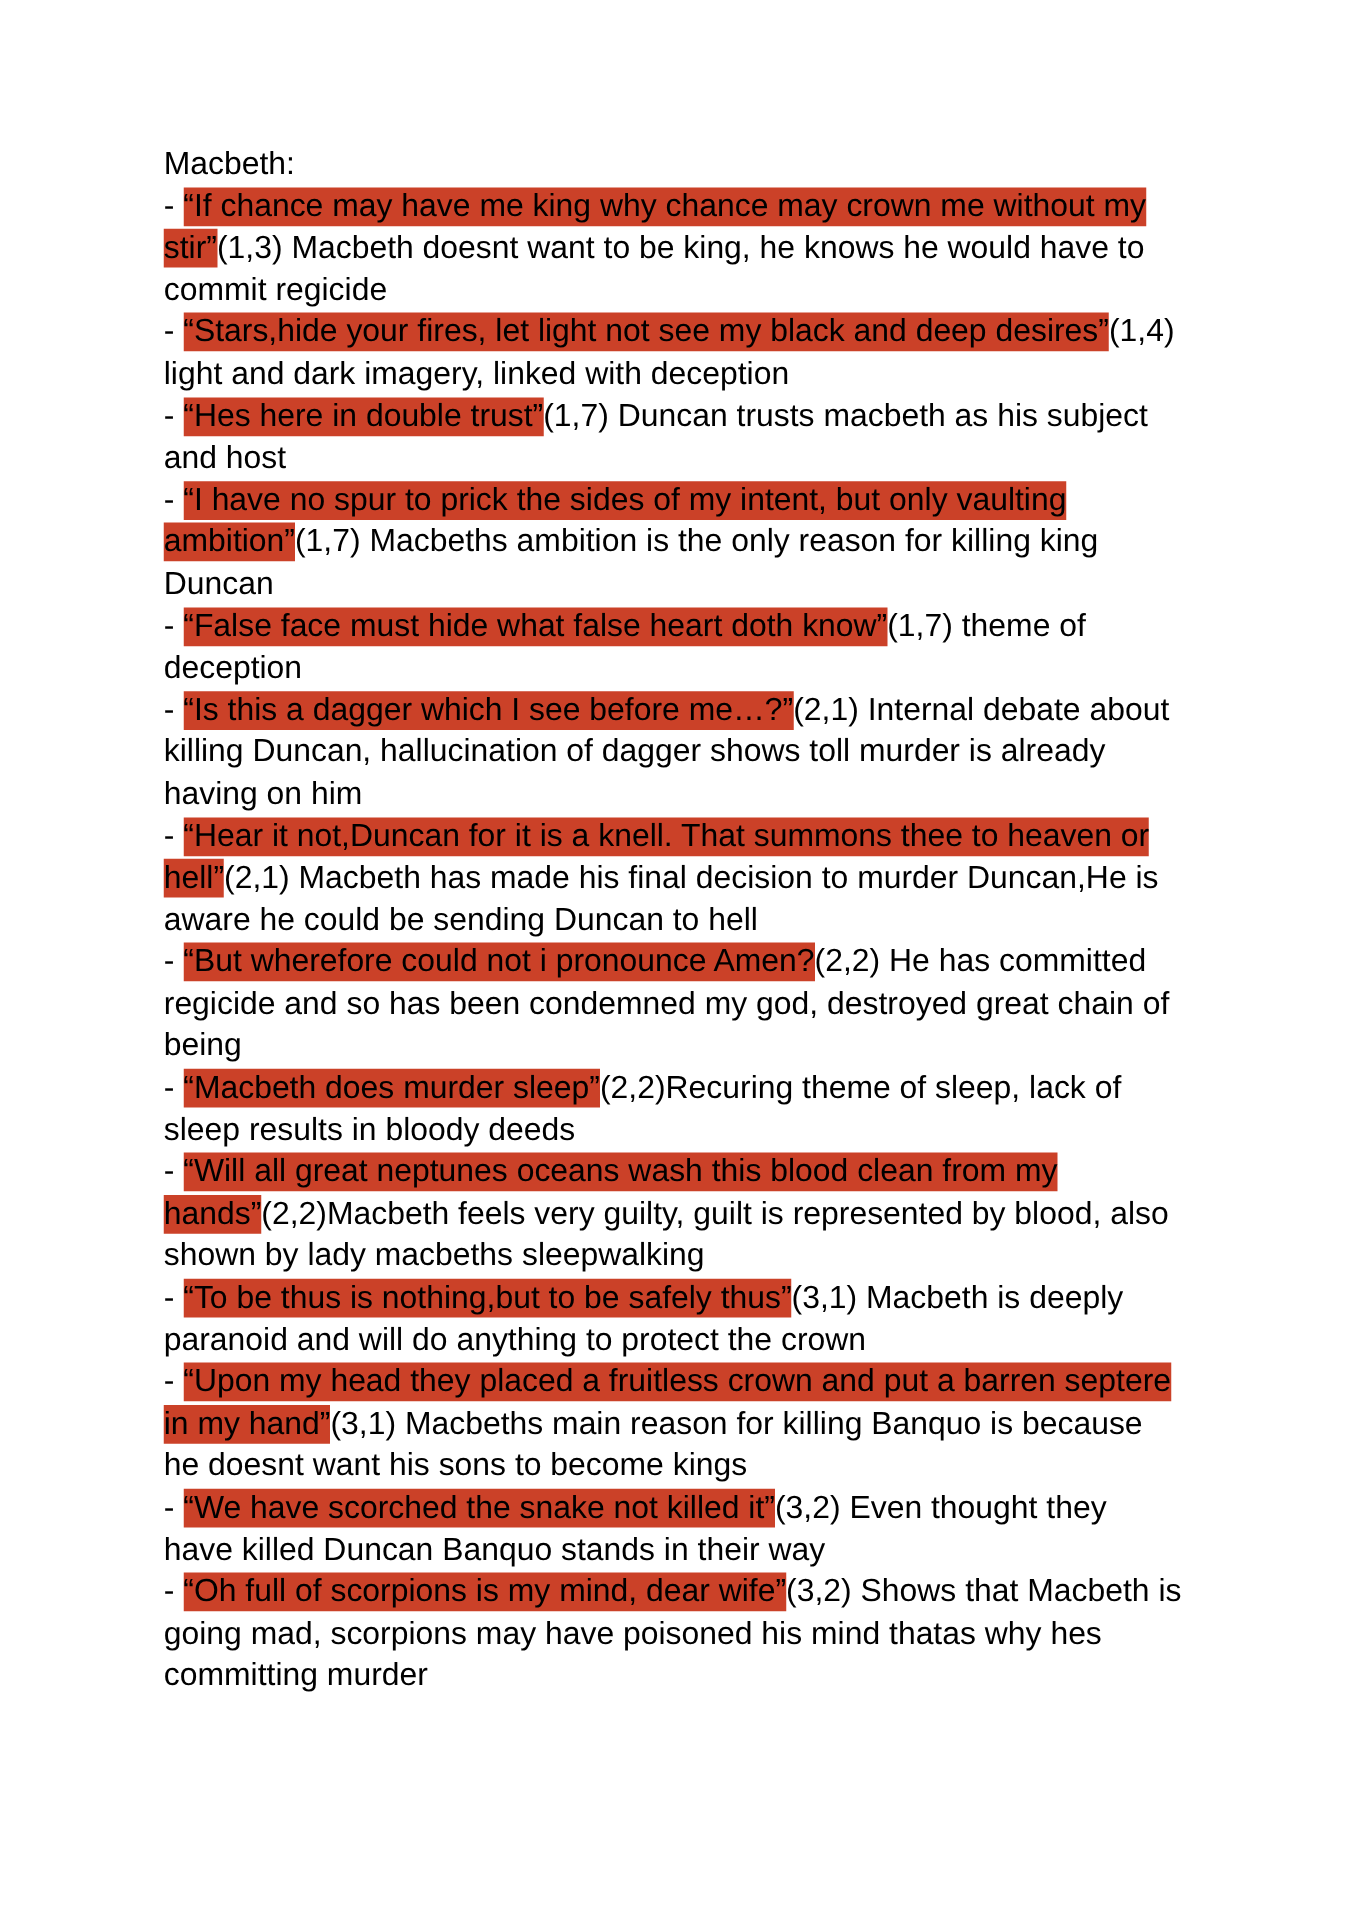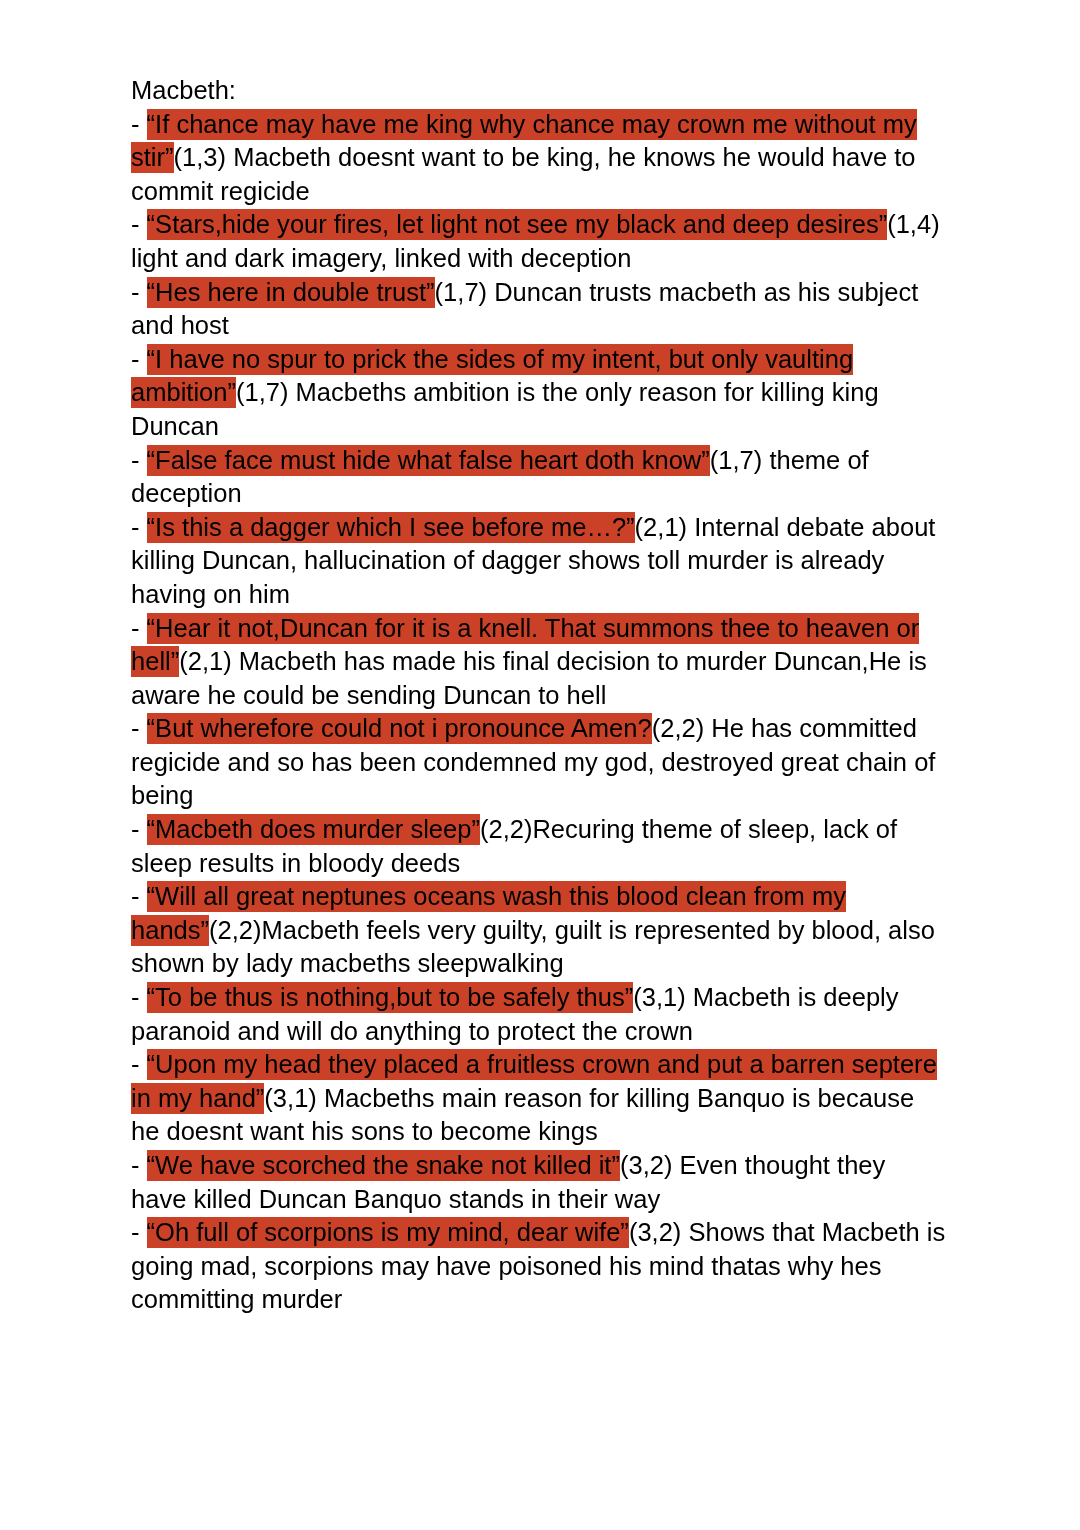--- a/index.html
+++ b/index.html
@@ -12,21 +12,21 @@
     height: 1530px;
     font-family: "Liberation Sans", sans-serif;
     overflow: hidden;
   }
   #page {
     position: relative;
     width: 1080px;
     height: 1405px;
     background: #ffffff;
     box-sizing: border-box;
-    padding: 74px 135px 0 131px;
+    padding: 115px 135px 0 131px;
   }
   #notes {
     width: 816px;
     font-size: 25.5px;
     line-height: 33.6px;
     color: #000000;
     letter-spacing: 0.01px;
     word-spacing: 0px;
     text-align: left;
   }

